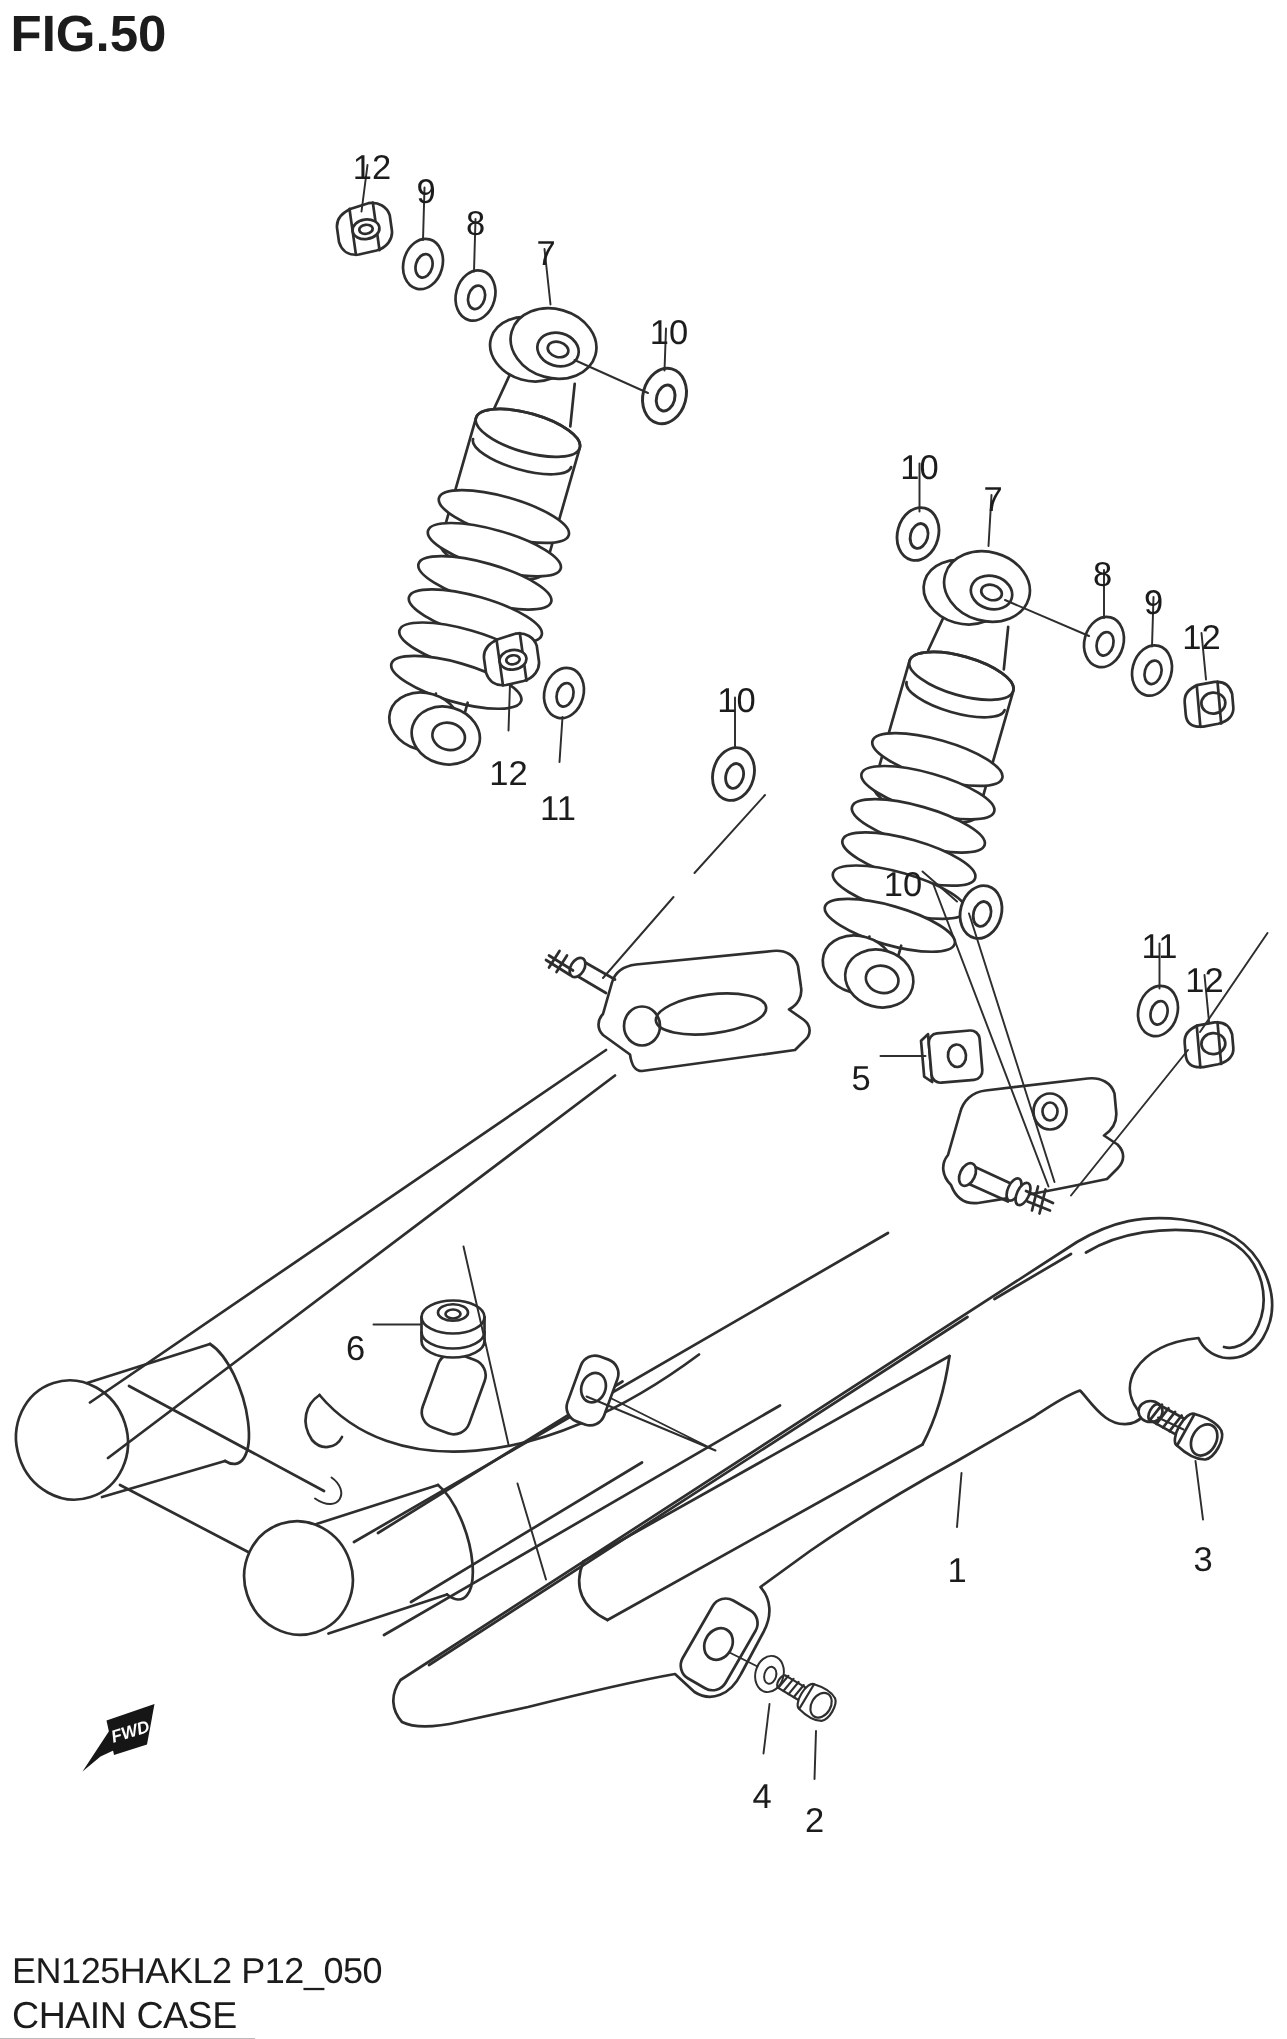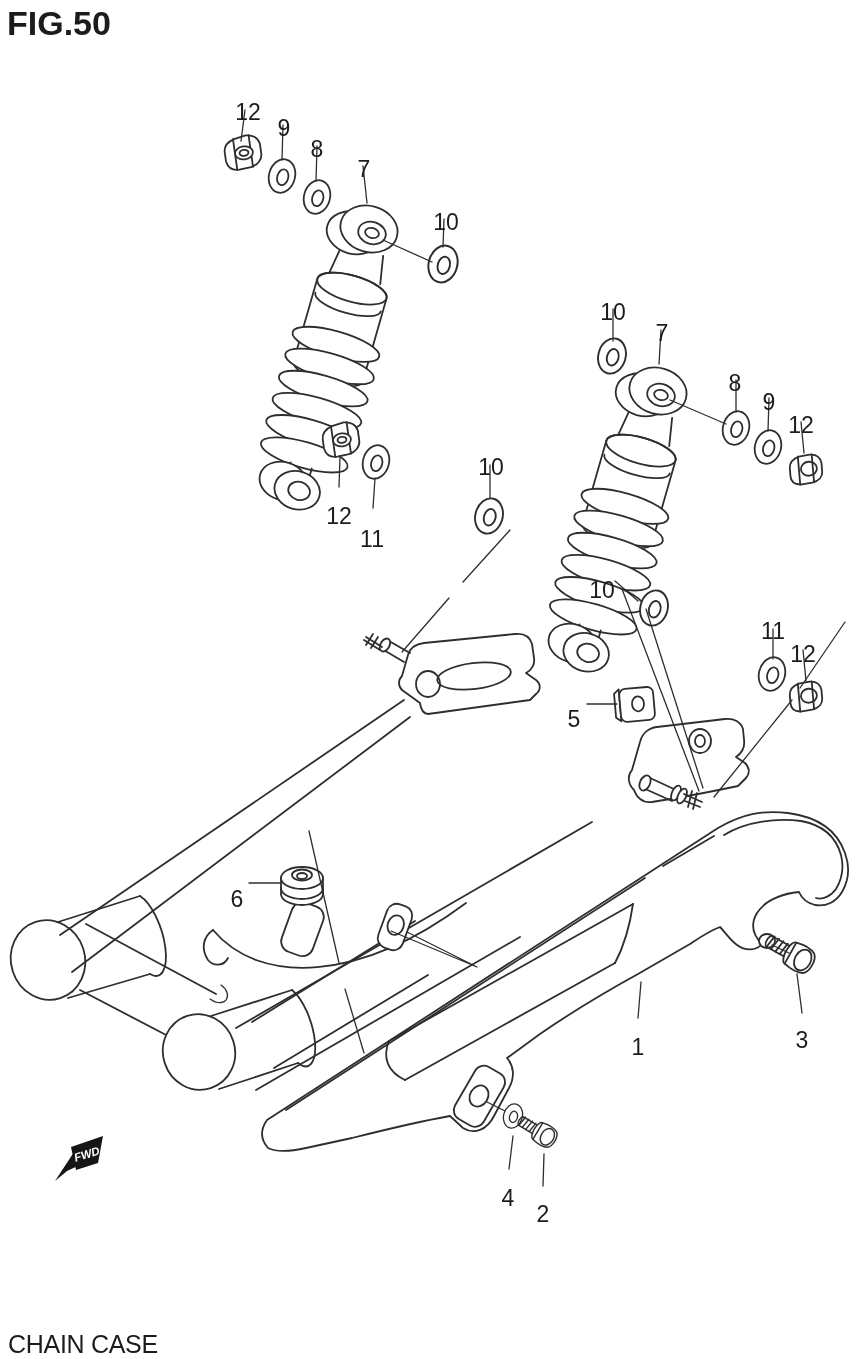--- a/index.html
+++ b/index.html
@@ -252,14 +252,15 @@
       <div class="callout" style="left: 773px; top: 615px;">11</div>
       <div class="callout" style="left: 803px; top: 638px;">12</div>
       <div class="callout" style="left: 574px; top: 703px;">5</div>
       <div class="callout" style="left: 237px; top: 883px;">6</div>
       <div class="callout" style="left: 638px; top: 1031px;">1</div>
       <div class="callout" style="left: 802px; top: 1024px;">3</div>
       <div class="callout" style="left: 508px; top: 1182px;">4</div>
       <div class="callout" style="left: 543px; top: 1198px;">2</div>
     </div>
 
+  <div class="part-code">EN125HAKL2 P12_050</div>
   <div class="caption">CHAIN CASE</div>
 </div>
 
 </body></html>

